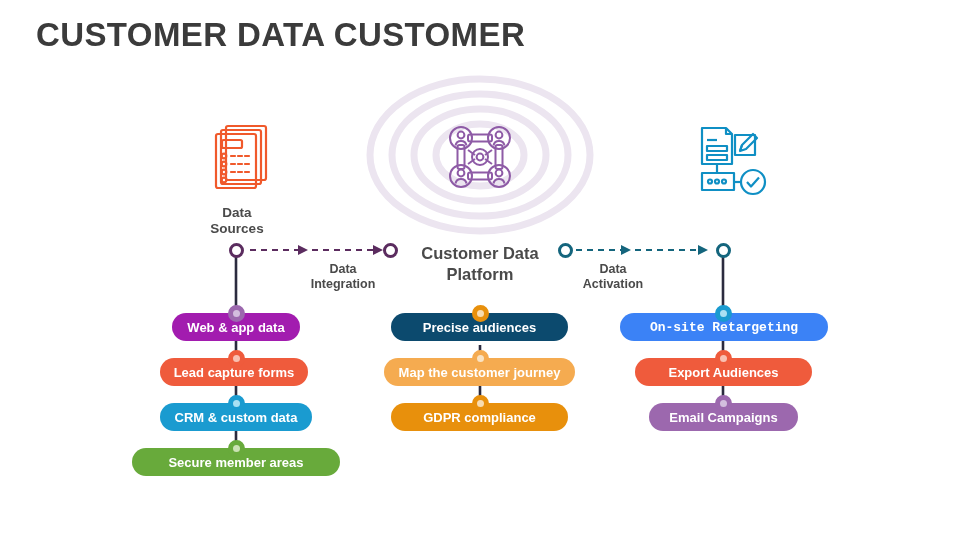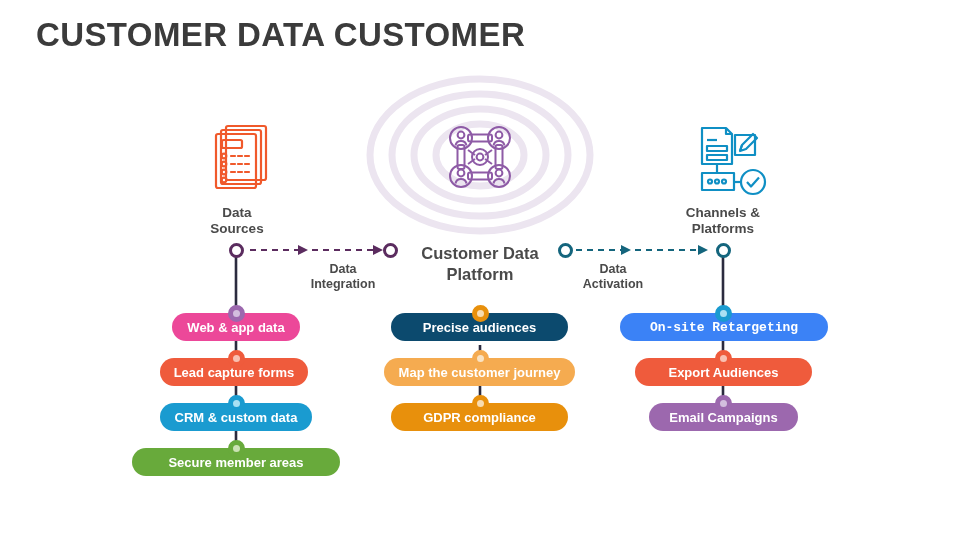--- a/index.html
+++ b/index.html
@@ -216,24 +216,20 @@
         <rect x="22" y="55" width="32" height="17"></rect>
         <circle cx="30" cy="63.5" r="2"></circle>
         <circle cx="37" cy="63.5" r="2"></circle>
         <circle cx="44" cy="63.5" r="2"></circle>
 
         <circle cx="73" cy="64" r="12"></circle>
         <path d="M67 64 l4 4.5 l8 -9"></path>
       </g>
     </svg>
   </div>
-  <div class="node-caption" style="left:638px; top:205px;">
-    <span>Channels &amp;</span><br>
-    <span>Platforms</span>
-  </div>
 
   <svg class="wires">
     <defs>
       <marker id="arrP" viewBox="0 0 10 10" refX="7" refY="5" markerWidth="5" markerHeight="5" orient="auto">
         <path d="M0 0 L10 5 L0 10 z" fill="#5b2c5f"></path>
       </marker>
       <marker id="arrT" viewBox="0 0 10 10" refX="7" refY="5" markerWidth="5" markerHeight="5" orient="auto">
         <path d="M0 0 L10 5 L0 10 z" fill="#14657d"></path>
       </marker>
     </defs>
@@ -259,21 +255,21 @@
   <div class="flow-caption" style="left:273px; top:262px; color:#4a4a4a;">
     <span>Data</span><br>
     <span>Integration</span>
   </div>
   <div class="flow-caption" style="left:543px; top:262px; color:#4a4a4a;">
     <span>Data</span><br>
     <span>Activation</span>
   </div>
 
   <div id="pill-layer">
-      <div class="pill" style="left: 172px; top: 313px; width: 128px; background: #ec4899;">Web &amp; app data</div>
+      <div class="pill" style="left: 172px; top: 313px; width: 128px; background: #a21caf;">Web &amp; app data</div>
       <div class="dot" style="left: 227.5px; top: 305px; border-color: rgb(156, 104, 174); background: rgb(211, 190, 222);"></div>
       <div class="pill" style="left: 160px; top: 358px; width: 148px; background: rgb(239, 91, 60);">Lead capture forms</div>
       <div class="dot" style="left: 227.5px; top: 350px; border-color: rgb(239, 91, 60); background: rgb(248, 192, 178);"></div>
       <div class="pill" style="left: 160px; top: 403px; width: 152px; background: rgb(26, 155, 208);">CRM &amp; custom data</div>
       <div class="dot" style="left: 227.5px; top: 395px; border-color: rgb(26, 155, 208); background: rgb(169, 224, 243);"></div>
       <div class="pill" style="left: 132px; top: 448px; width: 208px; background: rgb(104, 170, 59);">Secure member areas</div>
       <div class="dot" style="left: 227.5px; top: 440px; border-color: rgb(104, 170, 59); background: rgb(203, 226, 180);"></div>
       <div class="pill" style="left: 391px; top: 313px; width: 177px; background: #0c4a6e;">Precise audiences</div>
       <div class="dot" style="left: 471.5px; top: 305px; border-color: rgb(232, 144, 12); background: rgb(248, 220, 176);"></div>
       <div class="pill" style="left: 384px; top: 358px; width: 191px; background: rgb(245, 171, 80); text-align: center;">Map the customer journey</div>

